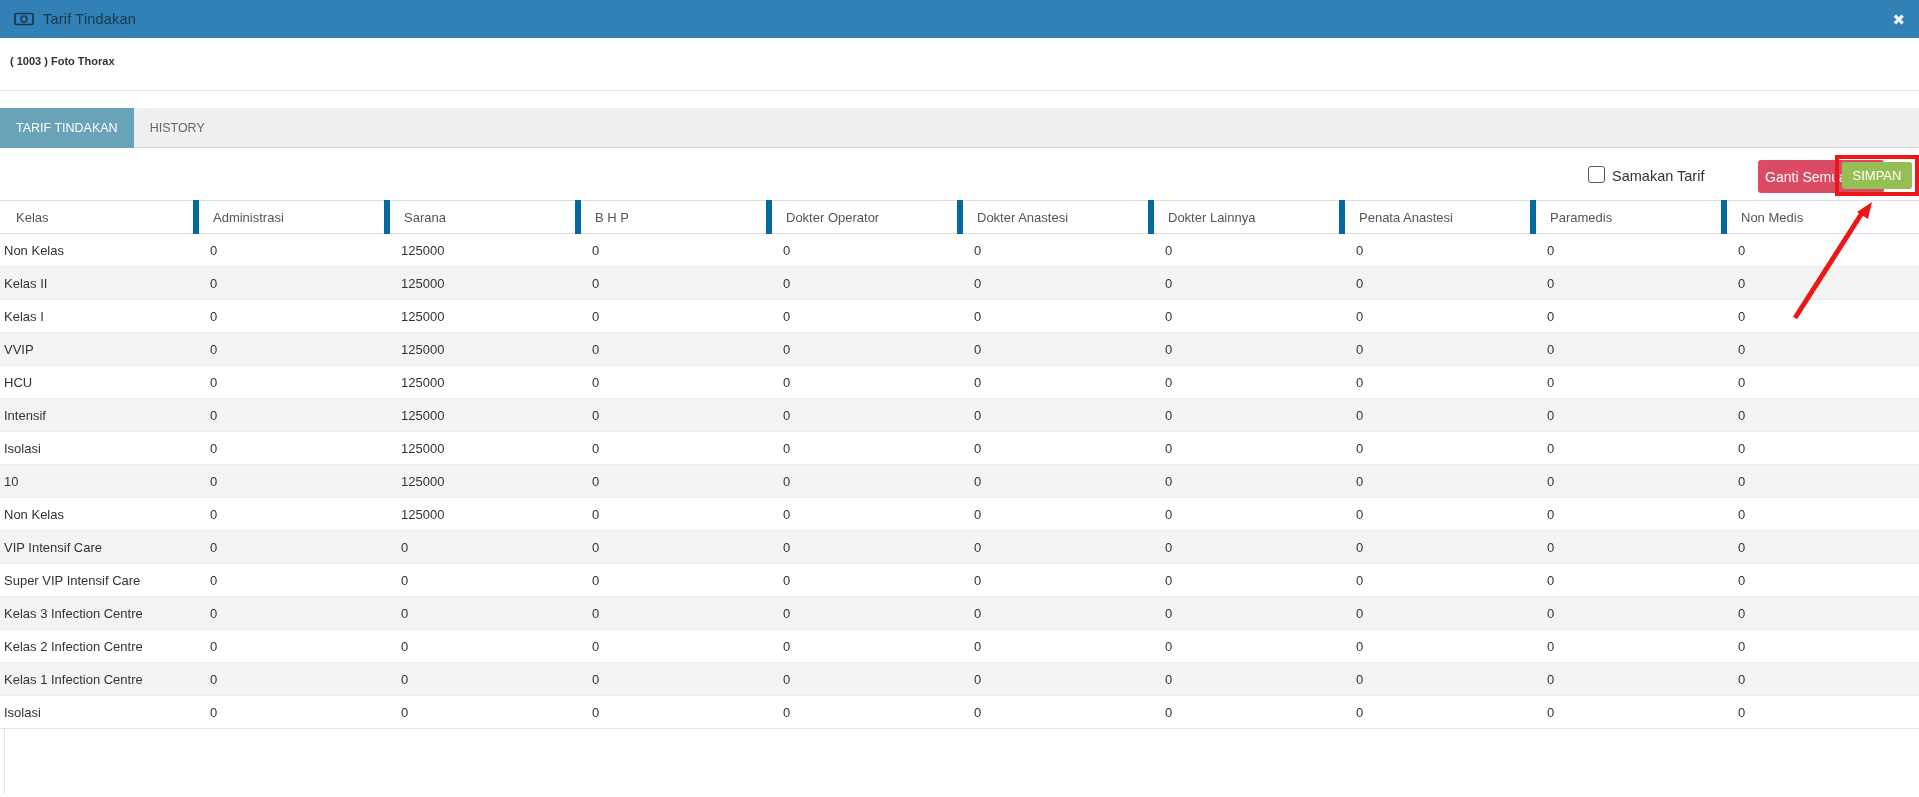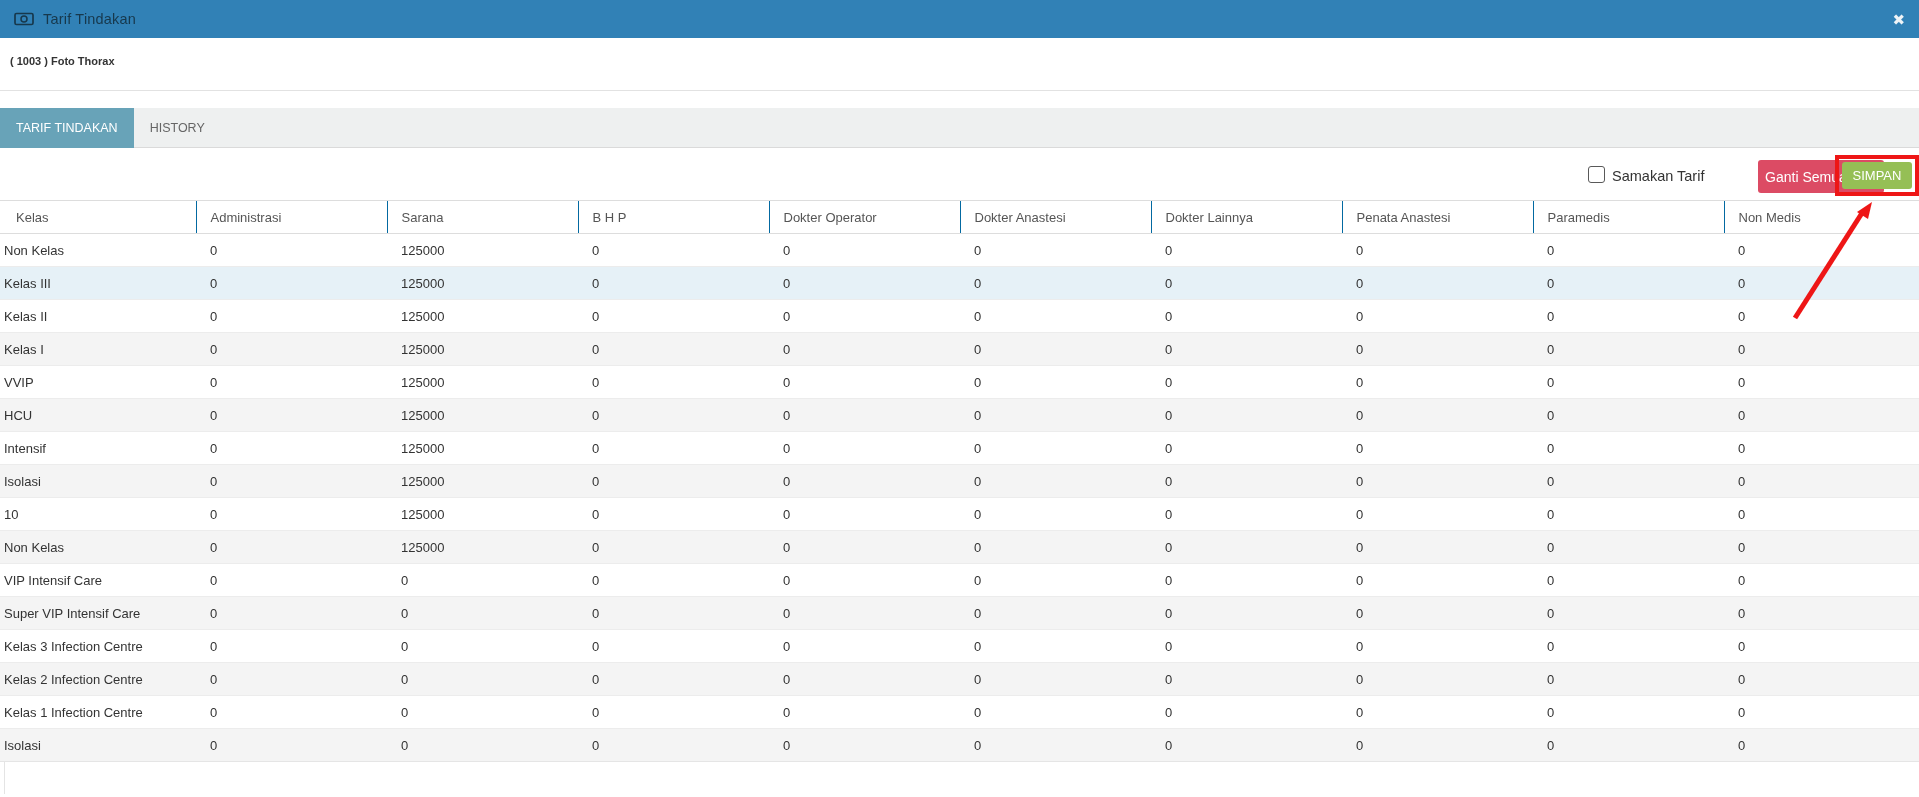--- a/index.html
+++ b/index.html
@@ -63,21 +63,21 @@
   
   .tarif-table {
     position:absolute; left:0; top:200px; width:1919px;
     border-collapse:collapse; table-layout:fixed;
     border-bottom:1px solid #e5e5e5;
   }
   .tarif-table th {
     height:33px; font-weight:normal; font-size:13px; color:#555;
     text-align:left; padding-left:14px; background:#fff;
     border-top:1px solid #ddd; border-bottom:1px solid #ddd;
-    border-left:1px solid #0369a1; white-space:nowrap; overflow:hidden;
+    border-left:6px solid #0369a1; white-space:nowrap; overflow:hidden;
   }
   .tarif-table th:first-child { border-left:none; padding-left:16px; }
   .tarif-table td {
     height:33px; font-size:13px; color:#333; padding-left:14px;
     white-space:nowrap; overflow:hidden;
   }
   .tarif-table td:first-child { padding-left:4px; }
   .tarif-table tbody tr { background:#fff; }
   .tarif-table tbody tr:nth-child(even) { background:#f4f4f4; }
   .tarif-table tbody tr.highlight { background:var(--c-row-highlight,#e6f1f7); }
@@ -161,32 +161,20 @@
           <td>0</td>
           <td>125000</td>
           <td>0</td>
           <td>0</td>
           <td>0</td>
           <td>0</td>
           <td>0</td>
           <td>0</td>
           <td>0</td>
         </tr>
-        <tr class="highlight">
-          <td>Kelas III</td>
-          <td>0</td>
-          <td>125000</td>
-          <td>0</td>
-          <td>0</td>
-          <td>0</td>
-          <td>0</td>
-          <td>0</td>
-          <td>0</td>
-          <td>0</td>
-        </tr>
         <tr>
           <td>Kelas II</td>
           <td>0</td>
           <td>125000</td>
           <td>0</td>
           <td>0</td>
           <td>0</td>
           <td>0</td>
           <td>0</td>
           <td>0</td>

